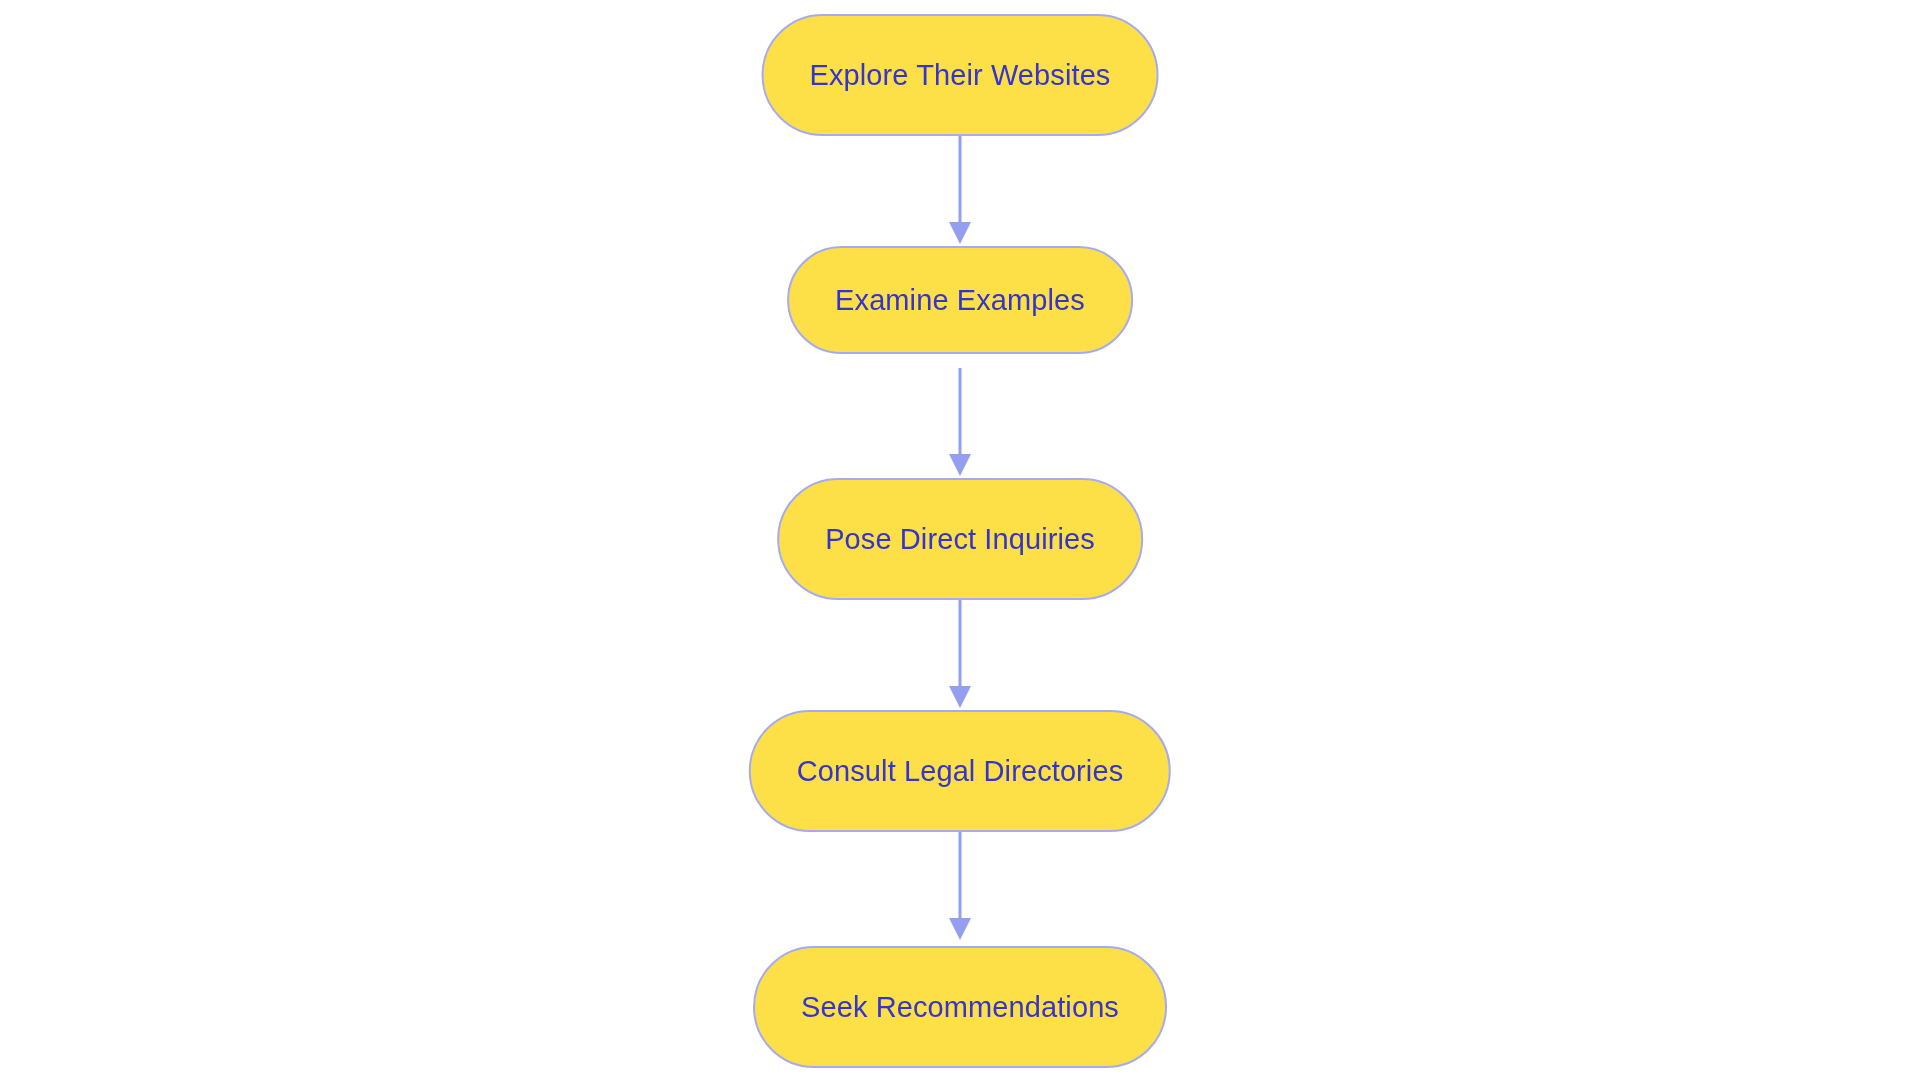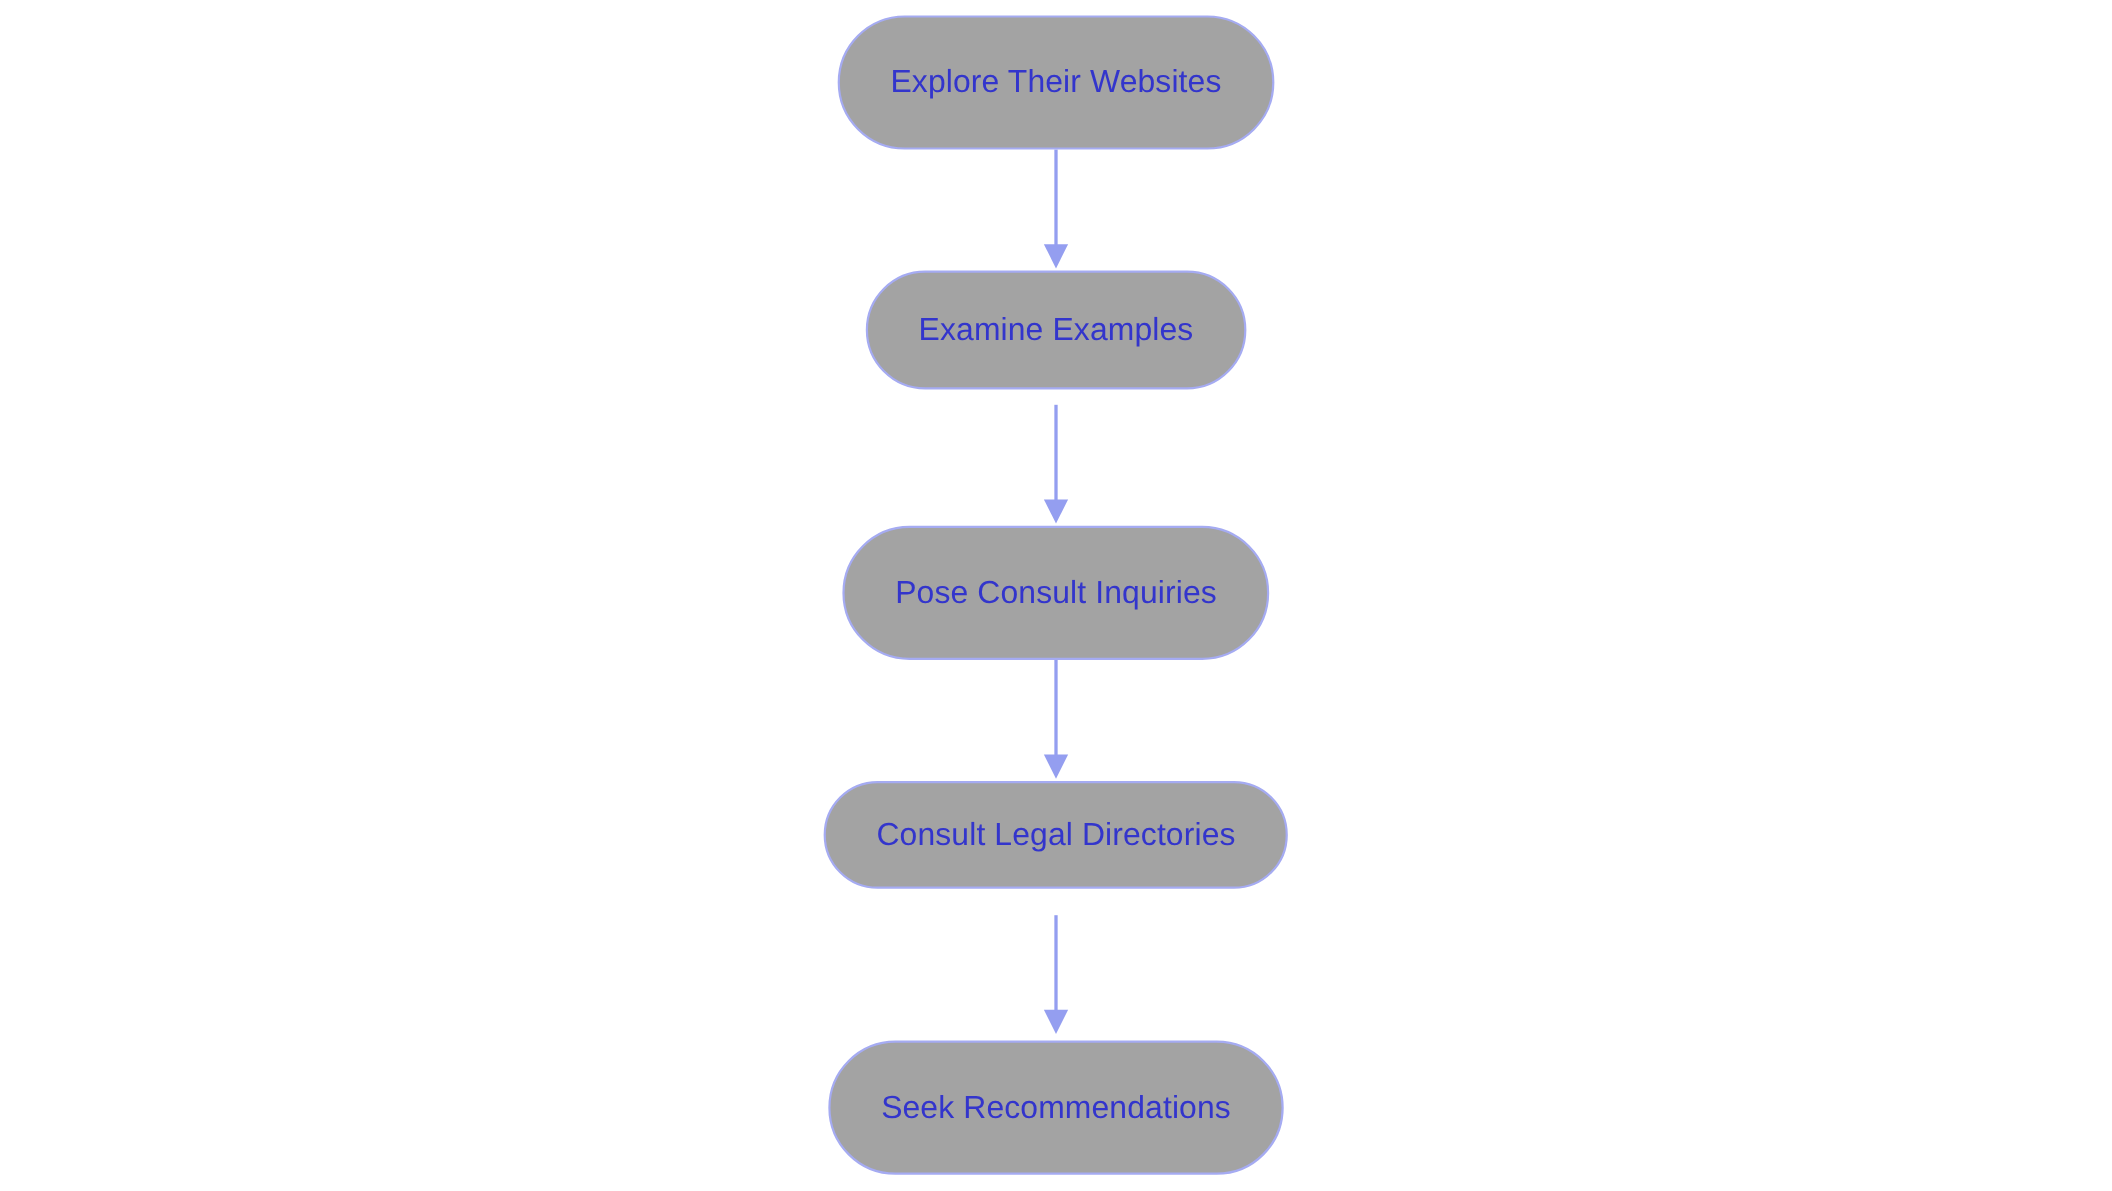--- a/index.html
+++ b/index.html
@@ -24,21 +24,21 @@
 
   
   .flow-node {
     position: absolute;
     left: 50%;
     transform: translateX(-50%);
     box-sizing: border-box;
     display: flex;
     align-items: center;
     justify-content: center;
-    background: #a3a3a3;
+    background: #fde047;
     border: 2px solid #a5abf2;
     border-radius: 9999px;
     padding: 0 46px;
     white-space: nowrap;
   }
 
   .flow-node-label {
     color: #3335cc;
     font-size: 29px;
     font-weight: 400;
@@ -80,31 +80,31 @@
   </div>
 
   <div class="flow-edge" style="top:368px; height:110px; width:30px;">
     <svg width="30" height="110" viewBox="0 0 30 110" xmlns="http://www.w3.org/2000/svg">
       <line x1="15" y1="0" x2="15" y2="92" stroke="#949ef0" stroke-width="3"></line>
       <polygon points="15,108 4,86 26,86" fill="#949ef0"></polygon>
     </svg>
   </div>
 
   <div class="flow-node" style="top:478px; height:122px;">
-    <span class="flow-node-label">Pose Consult Inquiries</span>
+    <span class="flow-node-label">Pose Direct Inquiries</span>
   </div>
 
   <div class="flow-edge" style="top:600px; height:110px; width:30px;">
     <svg width="30" height="110" viewBox="0 0 30 110" xmlns="http://www.w3.org/2000/svg">
       <line x1="15" y1="0" x2="15" y2="92" stroke="#949ef0" stroke-width="3"></line>
       <polygon points="15,108 4,86 26,86" fill="#949ef0"></polygon>
     </svg>
   </div>
 
-  <div class="flow-node" style="top:710px; height:98px;">
+  <div class="flow-node" style="top:710px; height:122px;">
     <span class="flow-node-label">Consult Legal Directories</span>
   </div>
 
   <div class="flow-edge" style="top:832px; height:110px; width:30px;">
     <svg width="30" height="110" viewBox="0 0 30 110" xmlns="http://www.w3.org/2000/svg">
       <line x1="15" y1="0" x2="15" y2="92" stroke="#949ef0" stroke-width="3"></line>
       <polygon points="15,108 4,86 26,86" fill="#949ef0"></polygon>
     </svg>
   </div>
 

